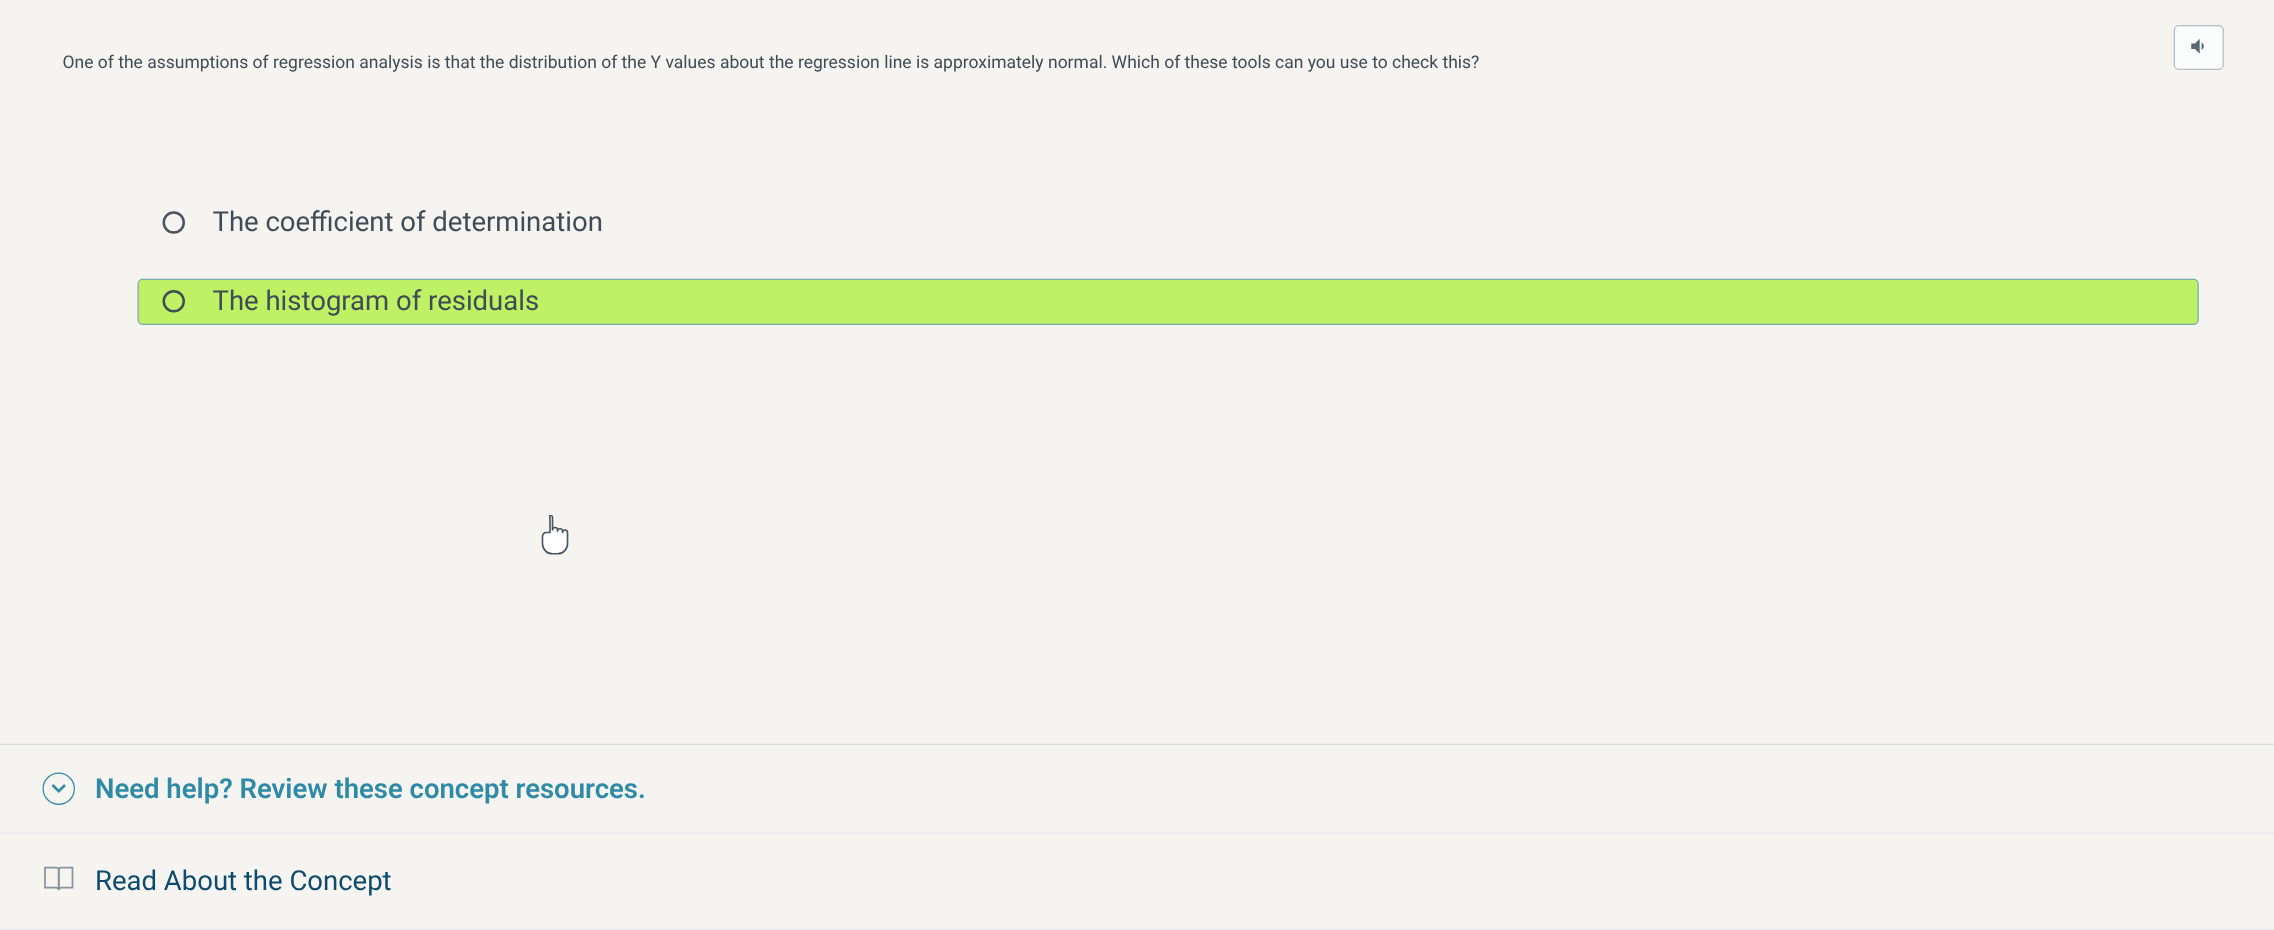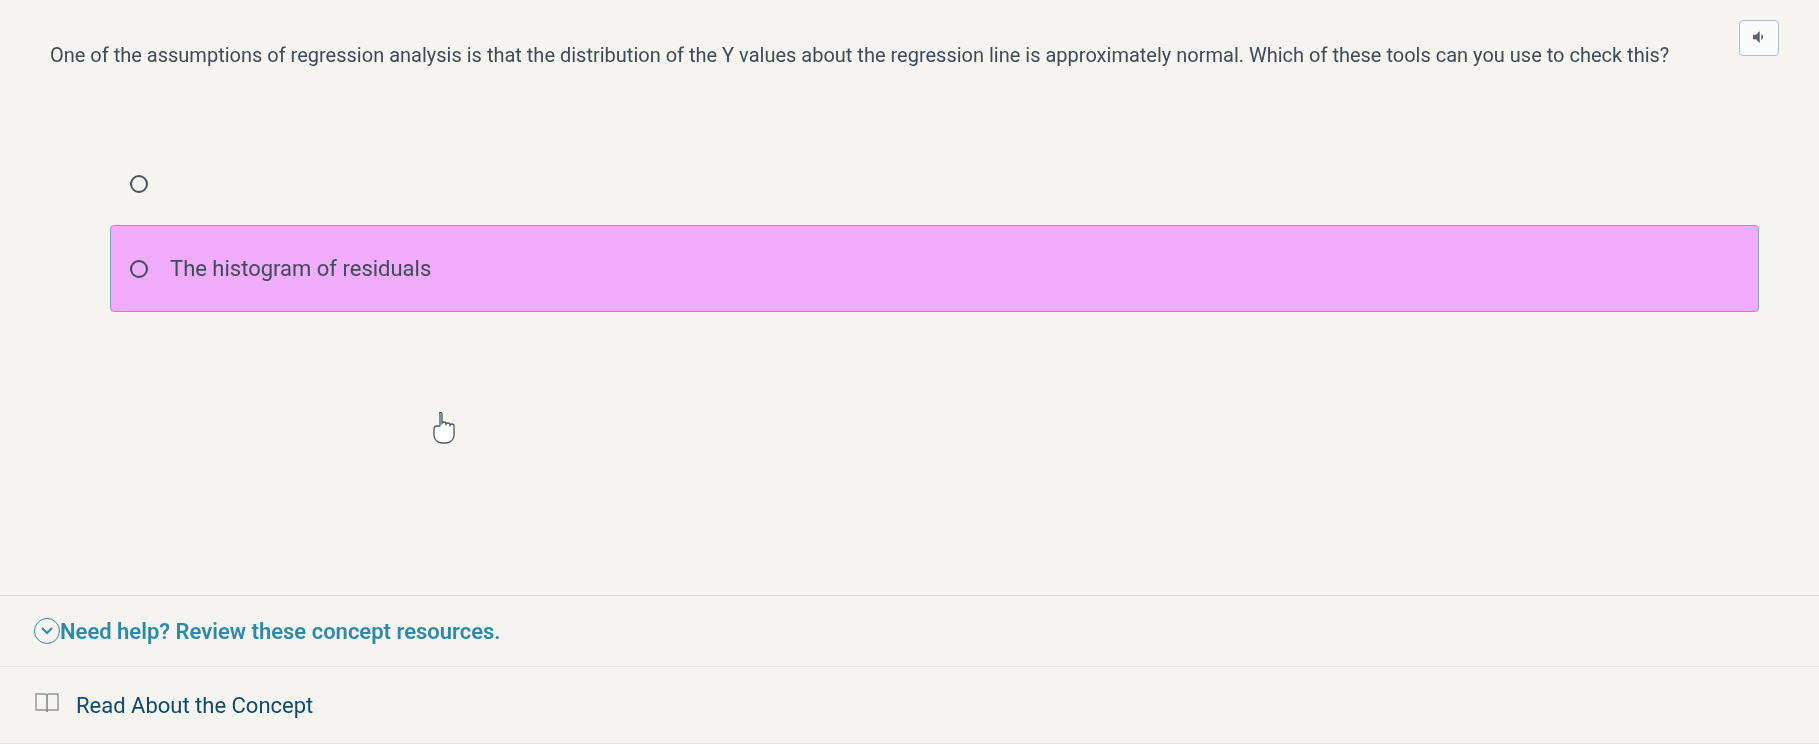--- a/index.html
+++ b/index.html
@@ -25,21 +25,21 @@
     border: 1px solid #b5bec6;
     border-radius: 4px;
     background: #fafbfb;
     display: flex;
     align-items: center;
     justify-content: center;
     cursor: pointer;
   }
   .audio-btn svg { width: 18px; height: 18px; fill: #5a6570; }
   .question-text {
-    font-size: 20px;
+    font-size: 14px;
     line-height: 1.55;
     color: #3f4b55;
     max-width: 1700px;
   }
   .options {
     margin-top: 90px;
     padding-left: 60px;
     padding-right: 10px;
   }
   .option {
@@ -47,23 +47,23 @@
     align-items: center;
     gap: 22px;
     padding: 14px 20px;
     font-size: 22px;
     color: #3f4b55;
     border-radius: 4px;
     margin-bottom: 18px;
     cursor: pointer;
   }
   .option.hovered {
-    background: #f0abfc;
+    background: #bef264;
     border: 1px solid #7ba9b5;
-    padding: 30px 19px;
+    padding: 5px 19px;
   }
   .radio {
     width: 18px;
     height: 18px;
     border: 2.5px solid #4a5560;
     border-radius: 50%;
     flex-shrink: 0;
   }
   .option.hovered .radio { border-color: #3f4b55; }
   .cursor-icon {
@@ -78,21 +78,21 @@
     bottom: 0;
     left: 0;
     right: 0;
   }
   .help-header {
     border-top: 1px solid #d6dbde;
     border-bottom: 1px solid #e2e6e8;
     padding: 22px 34px;
     display: flex;
     align-items: center;
-    gap: 0;
+    gap: 16px;
     cursor: pointer;
   }
   .chevron-circle {
     width: 26px;
     height: 26px;
     border: 1.5px solid #2f8aa8;
     border-radius: 50%;
     display: flex;
     align-items: center;
     justify-content: center;
@@ -127,20 +127,21 @@
       <svg viewBox="0 0 24 24">
           <path d="M4 9v6h4l5 5V4L8 9H4zm13.5 3a4.5 4.5 0 0 0-2.5-4v8a4.5 4.5 0 0 0 2.5-4z"></path>
         </svg>
     </span>
   </button>
   <p class="question-text">One of the assumptions of regression analysis is that the distribution of the Y values about the regression line is approximately normal. Which of these tools can you use to check this?</p>
 
   <div class="options">
     <div class="option">
       <span class="radio"></span>
+      <span>The coefficient of determination</span>
     </div>
     <div class="option hovered">
       <span class="radio"></span>
       <span>The histogram of residuals</span>
     </div>
   </div>
 
   <div class="cursor-icon">
     <svg viewBox="0 0 28 32">
       <path d="M10 2 v12 h-3 a3 3 0 0 0 -3 3 v6 a8 8 0 0 0 8 8 h4 a8 8 0 0 0 8 -8 v-9 a2 2 0 0 0 -4 0 v-1 a2 2 0 0 0 -4 0 v-1 a2 2 0 0 0 -4 0 V2 a2 2 0 0 0 -2 -2 a2 2 0 0 0 0 2 z" fill="#ffffff" stroke="#4a5560" stroke-width="1.3" stroke-linejoin="round"></path>

